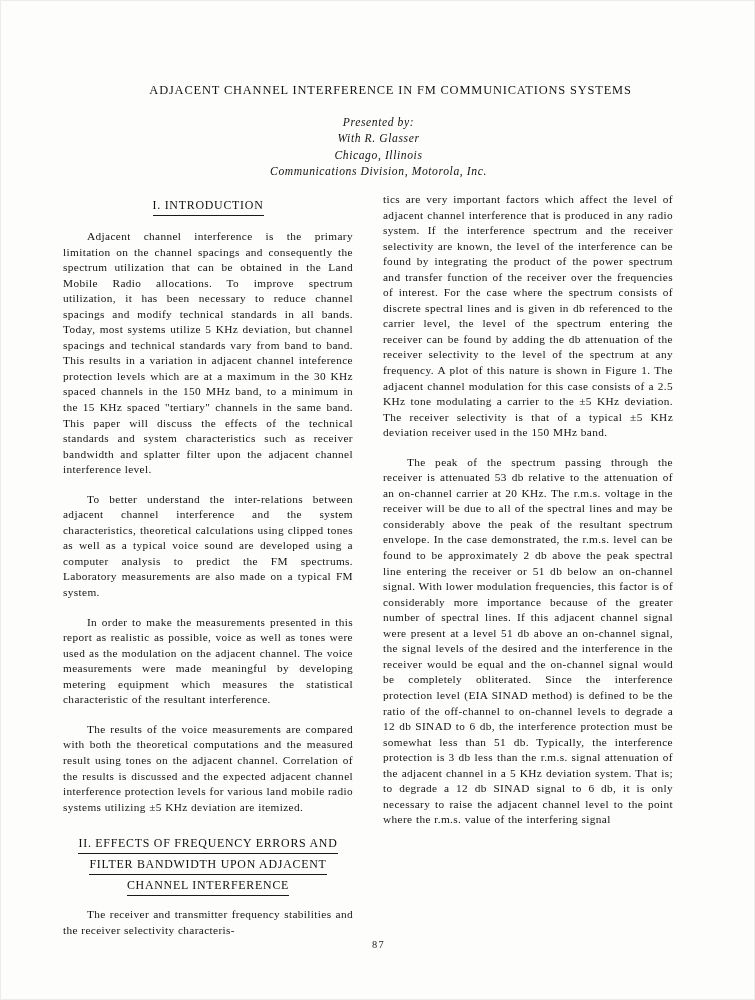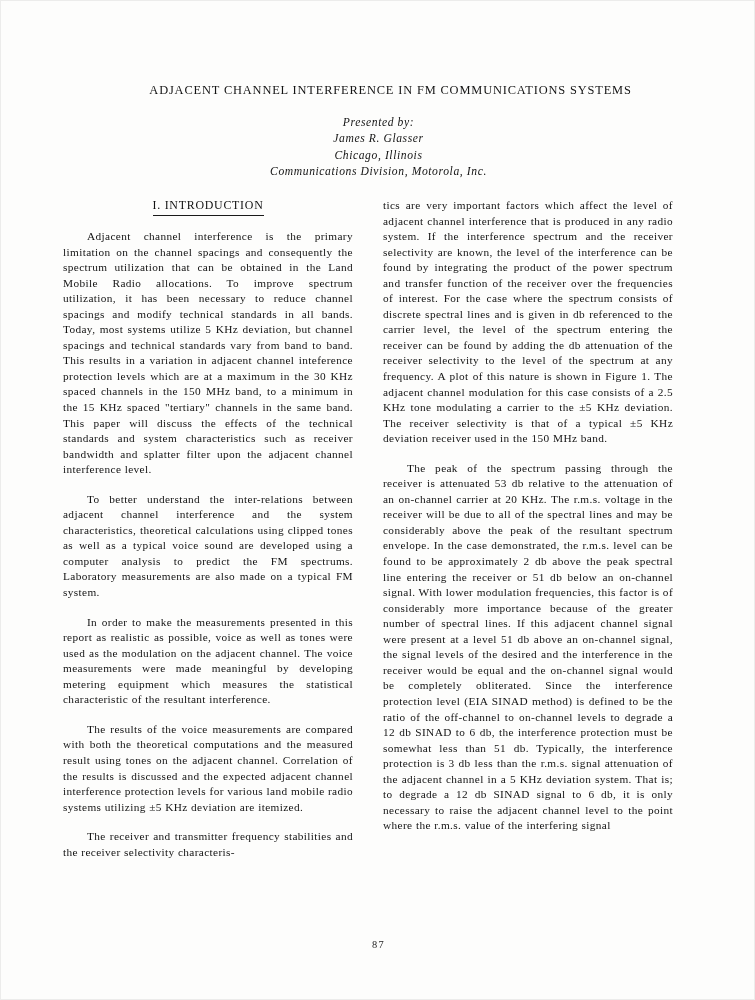--- a/index.html
+++ b/index.html
@@ -56,21 +56,21 @@
   }
 
   
   .col {
     position: absolute;
     top: 196px;
     width: 290px;
     color: #131313;
   }
   .col-left  { left: 62px; }
-  .col-right { left: 382px; top: 197px; }
+  .col-right { left: 382px; top: 191px; }
 
   .sec-head {
     text-align: center;
     font-size: 11.9px;
     letter-spacing: 0.75px;
     line-height: 17px;
     margin: 0 0 13px 0;
     color: #111111;
   }
   .sec-head .u {
@@ -110,36 +110,47 @@
 </head>
 <body>
 
 <div class="page">
   <div class="paper-inner">
 
     <div class="title">ADJACENT CHANNEL INTERFERENCE IN FM COMMUNICATIONS SYSTEMS</div>
 
     <div class="byline">
       <div>Presented by:</div>
-      <div>James R. Glasser</div>
+      <div>With R. Glasser</div>
       <div>Chicago, Illinois</div>
       <div>Communications Division, Motorola, Inc.</div>
     </div>
 
     <div class="col col-left">
 
       <div class="sec-head">
         <span class="u">I.   INTRODUCTION</span>
       </div>
 
       <p class="para">Adjacent channel interference is the primary limitation on the channel spacings and consequently the spectrum utilization that can be obtained in the Land Mobile Radio allocations.  To improve spectrum utilization, it has been necessary to reduce channel spacings and modify technical standards in all bands.  Today, most systems utilize 5 KHz deviation, but channel spacings and technical standards vary from band to band.  This results in a variation in adjacent channel inteference protection levels which are at a maximum in the 30 KHz spaced channels in the 150 MHz band, to a minimum in the 15 KHz spaced "tertiary" channels in the same band.  This paper will discuss the effects of the technical standards and system characteristics such as receiver bandwidth and splatter filter upon the adjacent channel interference level.</p>
       <p class="para">To better understand the inter-relations between adjacent channel interference and the system characteristics, theoretical calculations using clipped tones as well as a typical voice sound are developed using a computer analysis to predict the FM spectrums.  Laboratory measurements are also made on a typical FM system.</p>
       <p class="para">In order to make the measurements presented in this report as realistic as possible, voice as well as tones were used as the modulation on the adjacent channel.  The voice measurements were made meaningful by developing metering equipment which measures the statistical characteristic of the resultant interference.</p>
       <p class="para">The results of the voice measurements are compared with both the theoretical computations and the measured result using tones on the adjacent channel.  Correlation of the results is discussed and the expected adjacent channel interference protection levels for various land mobile radio systems utilizing ±5 KHz deviation are itemized.</p>
 
+      <div class="sec2-wrap">
+        <div class="sec-head">
+          <span class="u">II.   EFFECTS OF FREQUENCY ERRORS AND</span>
+        </div>
+        <div class="sec-head" style="margin-top:-11px;">
+          <span class="u">FILTER BANDWIDTH UPON ADJACENT</span>
+        </div>
+        <div class="sec-head tight" style="margin-top:-11px;">
+          <span class="u">CHANNEL INTERFERENCE</span>
+        </div>
+      </div>
 
       <p class="para">The receiver and transmitter frequency stabilities and the receiver selectivity characteris-</p>
     </div>
 
     <div class="col col-right">
       <p class="para cont">tics are very important factors which affect the level of adjacent channel interference that is produced in any radio system.  If the interference spectrum and the receiver selectivity are known, the level of the interference can be found by integrating the product of the power spectrum and transfer function of the receiver over the frequencies of interest.  For the case where the spectrum consists of discrete spectral lines and is given in db referenced to the carrier level, the level of the spectrum entering the receiver can be found by adding the db attenuation of the receiver selectivity to the level of the spectrum at any frequency.  A plot of this nature is shown in Figure 1.  The adjacent channel modulation for this case consists of a 2.5 KHz tone modulating a carrier to the ±5 KHz deviation.  The receiver selectivity is that of a typical ±5 KHz deviation receiver used in the 150 MHz band.</p>
       <p class="para">The peak of the spectrum passing through the receiver is attenuated 53 db relative to the attenuation of an on-channel carrier at 20 KHz.  The r.m.s. voltage in the receiver will be due to all of the spectral lines and may be considerably above the peak of the resultant spectrum envelope.  In the case demonstrated, the r.m.s. level can be found to be approximately 2 db above the peak spectral line entering the receiver or 51 db below an on-channel signal.  With lower modulation frequencies, this factor is of considerably more importance because of the greater number of spectral lines.  If this adjacent channel signal were present at a level 51 db above an on-channel signal, the signal levels of the desired and the interference in the receiver would be equal and the on-channel signal would be completely obliterated.  Since the interference protection level (EIA SINAD method) is defined to be the ratio of the off-channel to on-channel levels to degrade a 12 db SINAD to 6 db, the interference protection must be somewhat less than 51 db.  Typically, the interference protection is 3 db less than the r.m.s. signal attenuation of the adjacent channel in a 5 KHz deviation system.  That is; to degrade a 12 db SINAD signal to 6 db, it is only necessary to raise the adjacent channel level to the point where the r.m.s. value of the interfering signal</p>
     </div>
 
     <div class="page-number">87</div>

